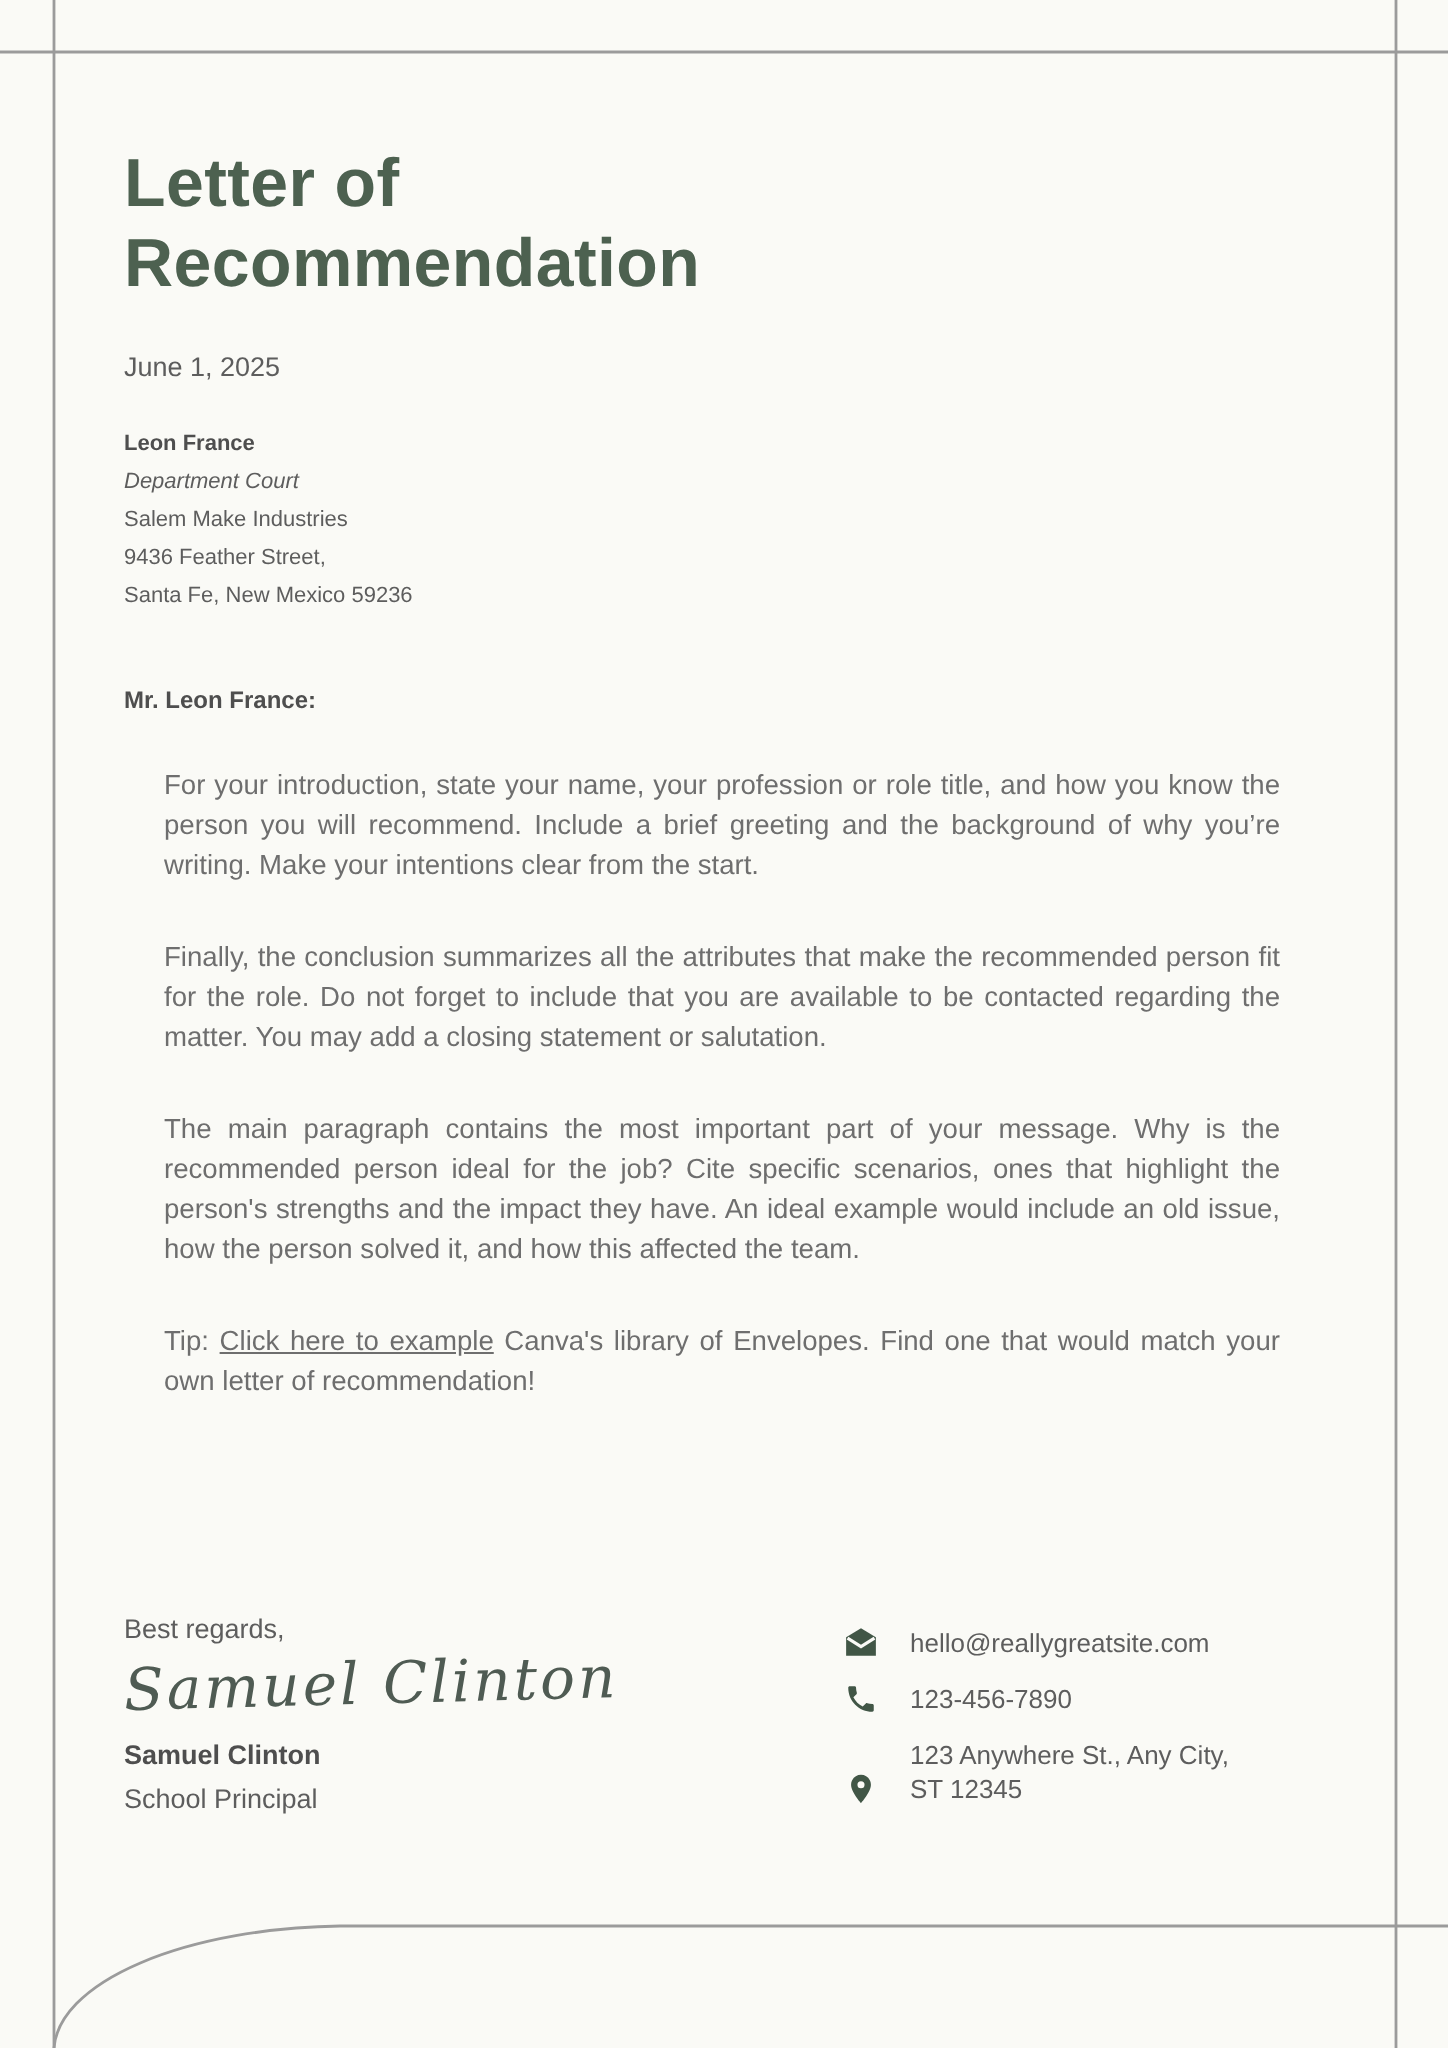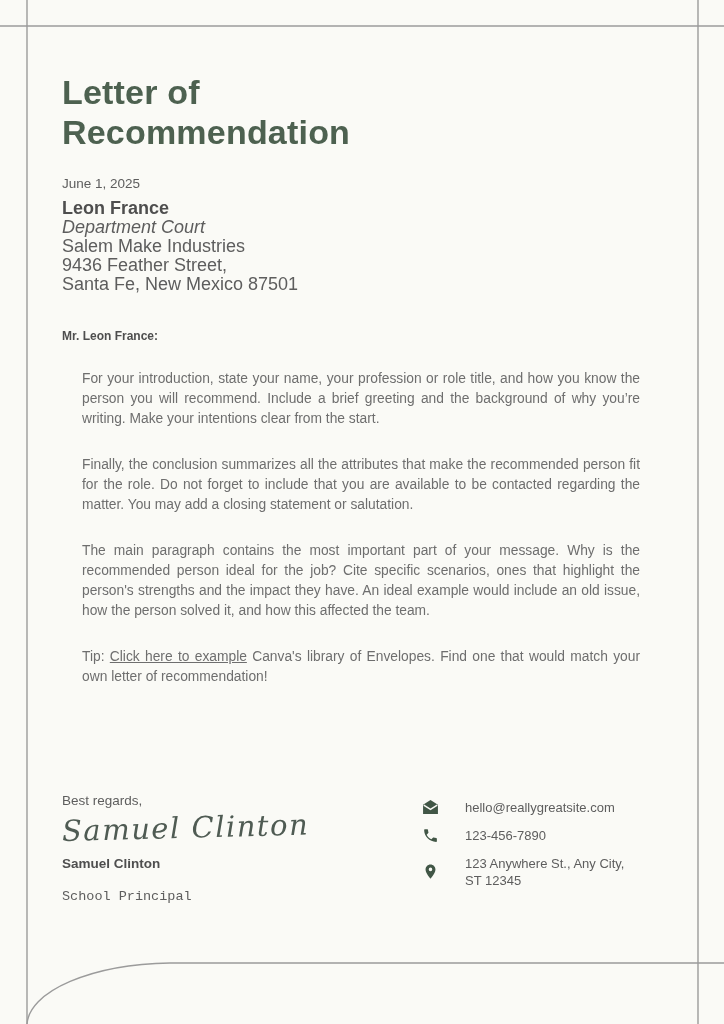--- a/index.html
+++ b/index.html
@@ -24,21 +24,21 @@
   .title{
     margin-top:72px;
     width:390px;
     font-size:34px;
     line-height:40px;
     font-weight:700;
     color:var(--accent);
     letter-spacing:.2px;
   }
   .date{margin-top:24px;font-size:13.5px;color:var(--mid-text);}
-  .recipient{margin-top:8px;font-size:18px;line-height:19px;color:var(--mid-text);}
+  .recipient{margin-top:22px;font-size:11px;line-height:19px;color:var(--mid-text);}
   .recipient .r-name{font-weight:700;color:var(--dark-text);}
   .recipient .r-role{font-style:italic;}
   .salutation{margin-top:35px;font-size:12px;font-weight:700;color:var(--dark-text);}
   .para{
     margin-top:26px;
     font-size:13.8px;
     line-height:20px;
     color:var(--body-text);
     text-align:justify;
     margin-left:20px;
@@ -50,23 +50,23 @@
     font-family:"DejaVu Serif", serif;
     font-style:italic;
     font-size:29px;
     color:#4f5b53;
     margin:6px 0 8px;
     letter-spacing:1.5px;
     transform:rotate(-1.5deg);
     transform-origin:left center;
   }
   .sig-name{font-size:13.5px;font-weight:700;color:var(--dark-text);}
-  .sig-role{margin-top:18px;font-size:13.5px;color:var(--mid-text);font-family:Liberation Mono, monospace;}
+  .sig-role{margin-top:7px;font-size:13.5px;color:var(--mid-text);}
   .contact{width:218px;margin-top:6px;}
-  .c-row{display:flex;gap:26px;margin-bottom:11px;align-items:center;}
+  .c-row{display:flex;gap:16px;margin-bottom:11px;align-items:flex-end;}
   .c-icon{width:17px;height:17px;flex:0 0 17px;margin-top:-1px;}
   .c-icon svg{width:17px;height:17px;display:block;fill:var(--icon);}
   .c-text{font-size:13px;line-height:17px;color:var(--mid-text);}
   .c-text.addr{width:170px;}
 </style>
 </head>
 <body>
 
 <svg class="frame-svg" viewBox="0 0 724 1024" xmlns="http://www.w3.org/2000/svg">
   <g stroke="#9b9b9b" stroke-width="1.4" fill="none">
@@ -81,21 +81,21 @@
 
   <h1 class="title">Letter of Recommendation</h1>
 
   <p class="date">June 1, 2025</p>
 
   <div class="recipient">
     <p class="r-name">Leon France</p>
     <p class="r-role">Department Court</p>
     <p>Salem Make Industries</p>
     <p>9436 Feather Street,</p>
-    <p>Santa Fe, New Mexico 87501</p>
+    <p>Santa Fe, New Mexico 59236</p>
   </div>
 
   <p class="salutation">Mr. Leon France:</p>
 
   <p class="para">For your introduction, state your name, your profession or role title, and how you know the person you will recommend. Include a brief greeting and the background of why you’re writing. Make your intentions clear from the start.</p>
   <p class="para">Finally, the conclusion summarizes all the attributes that make the recommended person fit for the role. Do not forget to include that you are available to be contacted regarding the matter. You may add a closing statement or salutation.</p>
   <p class="para">The main paragraph contains the most important part of your message. Why is the recommended person ideal for the job? Cite specific scenarios, ones that highlight the person's strengths and the impact they have. An ideal example would include an old issue, how the person solved it, and how this affected the team.</p>
 
   <p class="para tip"><span>Tip: </span><a href="#">Click here to example</a><span> Canva's library of Envelopes. Find one that would match your own letter of recommendation!</span></p>
 

